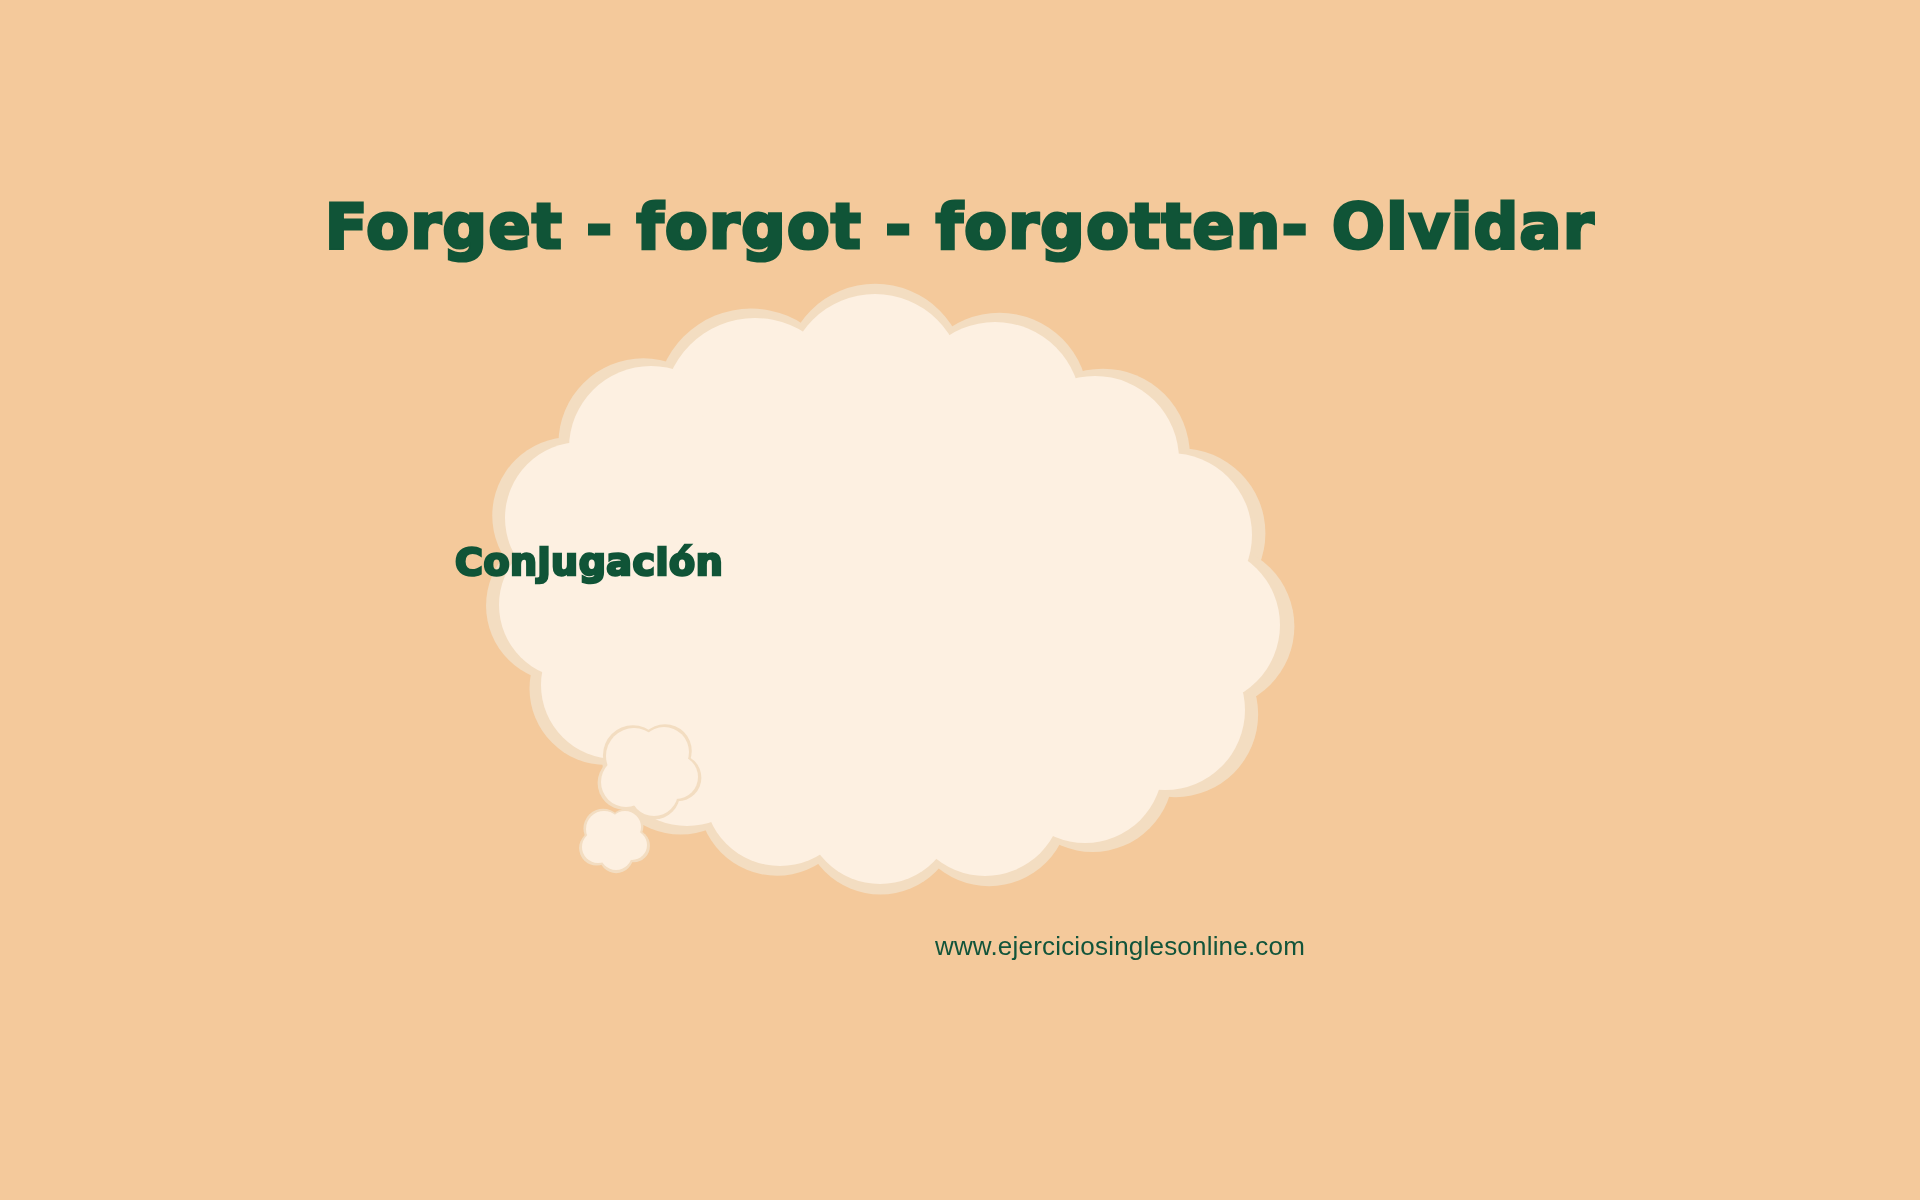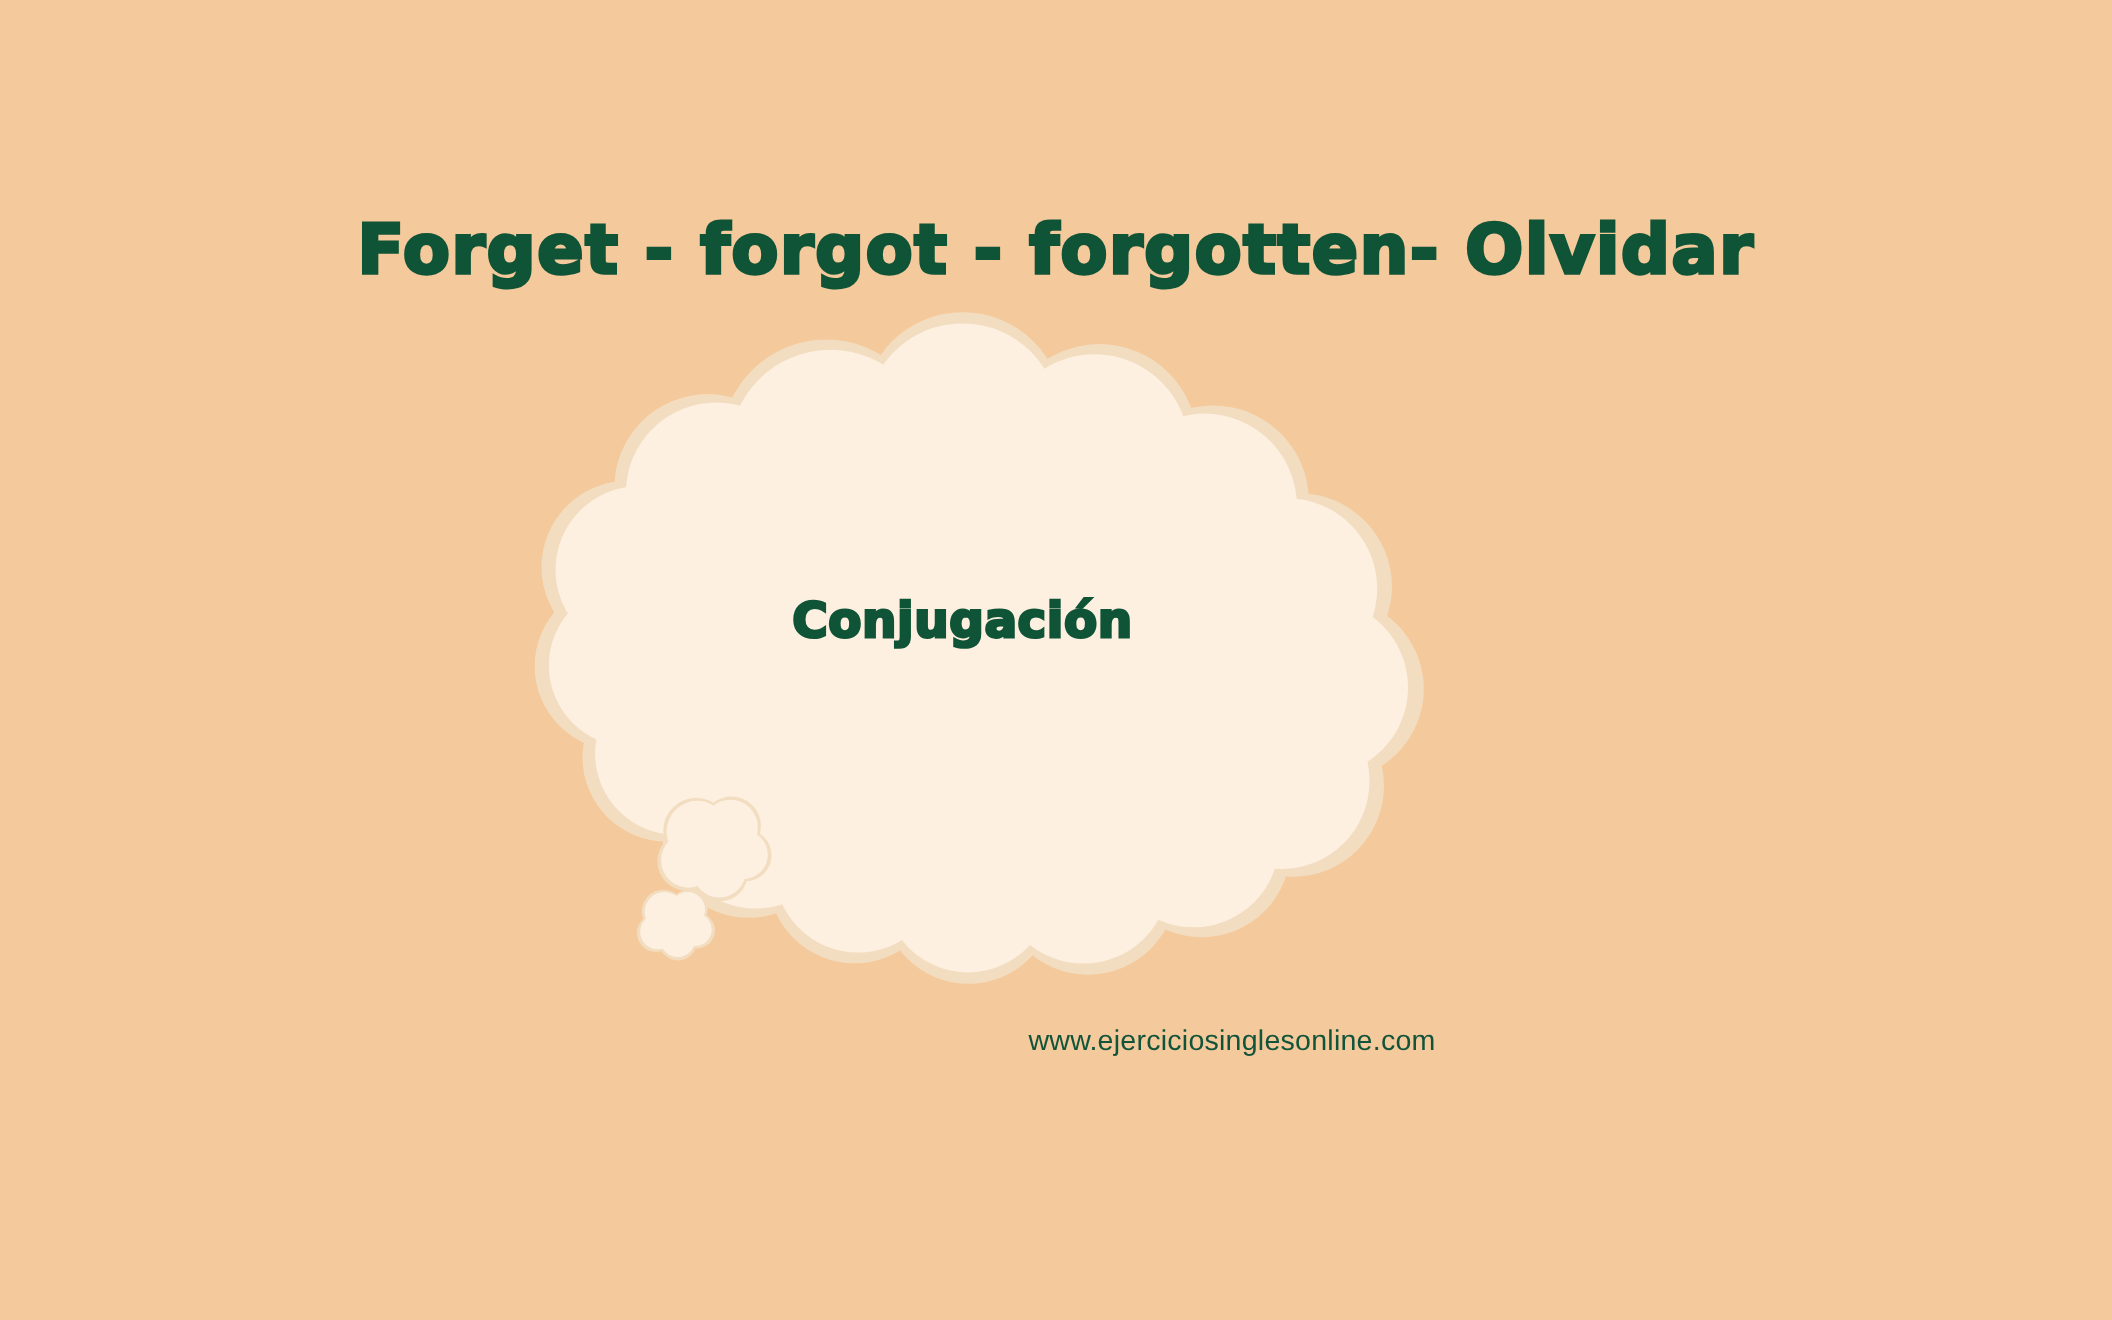--- a/index.html
+++ b/index.html
@@ -53,25 +53,24 @@
     width: 840px;
     height: 560px;
     overflow: visible;
   }
 
   .bubble-label {
     position: absolute;
     left: 455px;
     top: 543px;
     width: 840px;
-    text-align: center;
     color: #105437;
     font-family: "DejaVu Sans", sans-serif;
     font-weight: 700;
-    font-size: 44px;
+    font-size: 38px;
     letter-spacing: 0.5px;
     line-height: 1;
     white-space: nowrap;
     -webkit-text-stroke: 2.6px #105437;
     paint-order: stroke fill;
   }
 
   
   .puff {
     position: absolute;

